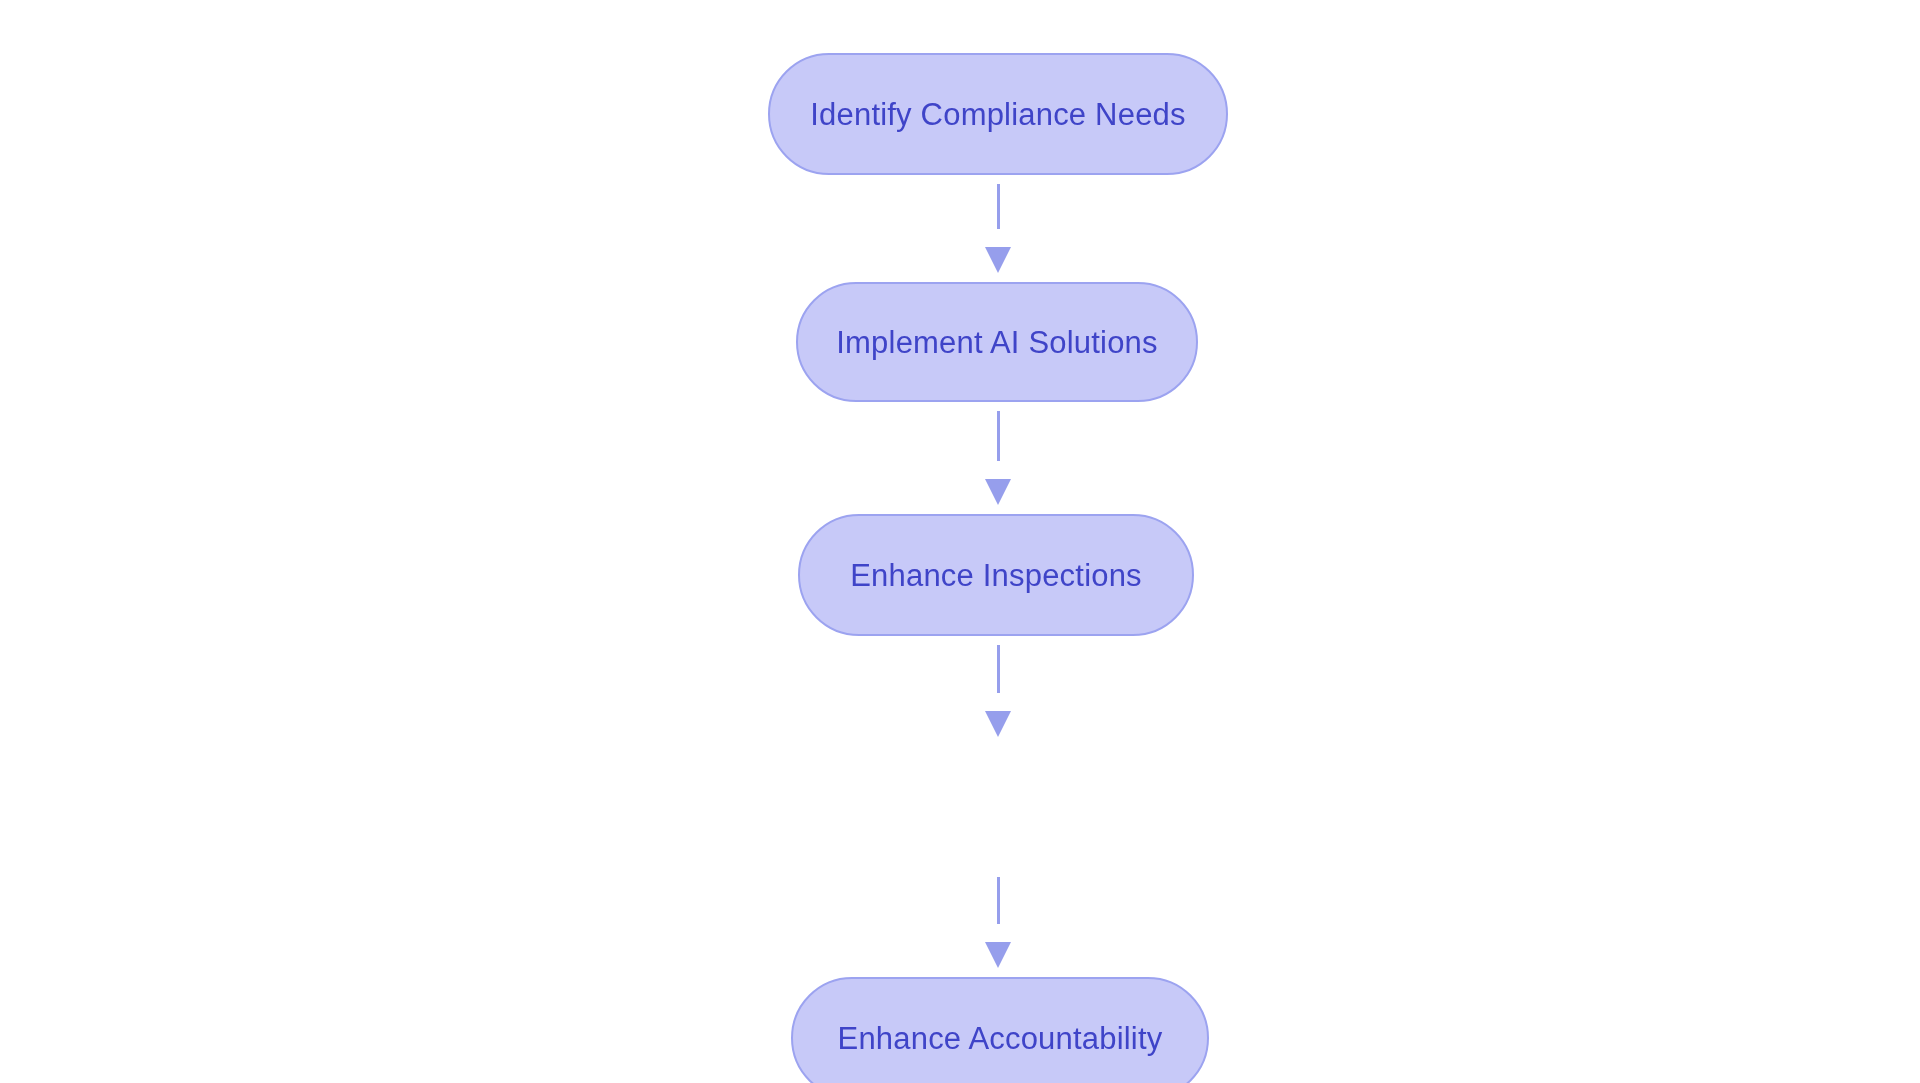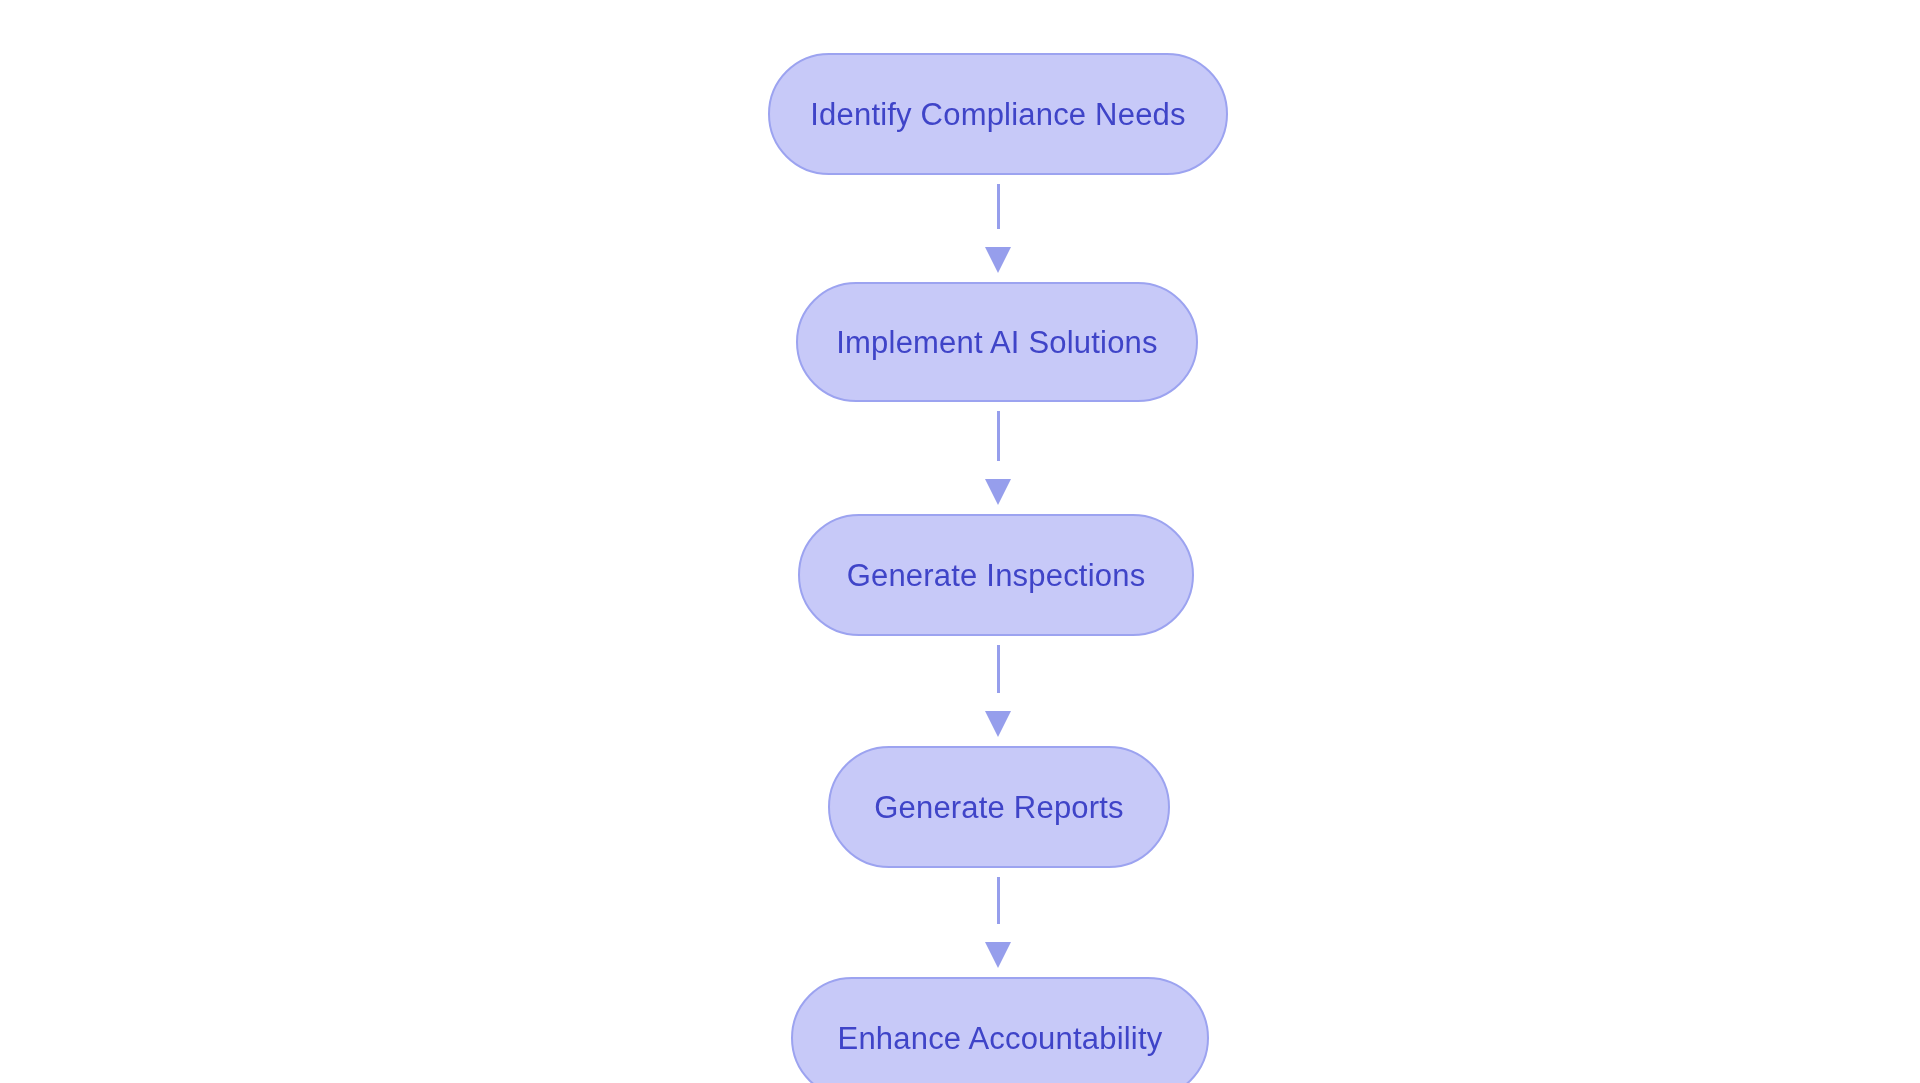--- a/index.html
+++ b/index.html
@@ -72,31 +72,28 @@
   <div class="node" style="left:760px; top:246px; width:402px; height:120px;">
     <span class="node-label">Implement AI Solutions</span>
   </div>
 
   <div class="arrow" style="left:962px; top:366px; height:112px;">
     <div class="arrow-line"></div>
     <div class="arrow-head"></div>
   </div>
 
   <div class="node" style="left:762px; top:478px; width:396px; height:122px;">
-    <span class="node-label">Generate Inspections</span>
+    <span class="node-label">Enhance Inspections</span>
   </div>
 
   <div class="arrow" style="left:962px; top:600px; height:110px;">
     <div class="arrow-line"></div>
     <div class="arrow-head"></div>
   </div>
 
-  <div class="node" style="left:792px; top:710px; width:342px; height:122px;">
-    <span class="node-label">Generate Reports</span>
-  </div>
 
   <div class="arrow" style="left:962px; top:832px; height:109px;">
     <div class="arrow-line"></div>
     <div class="arrow-head"></div>
   </div>
 
   <div class="node" style="left:755px; top:941px; width:418px; height:122px;">
     <span class="node-label">Enhance Accountability</span>
   </div>
 

